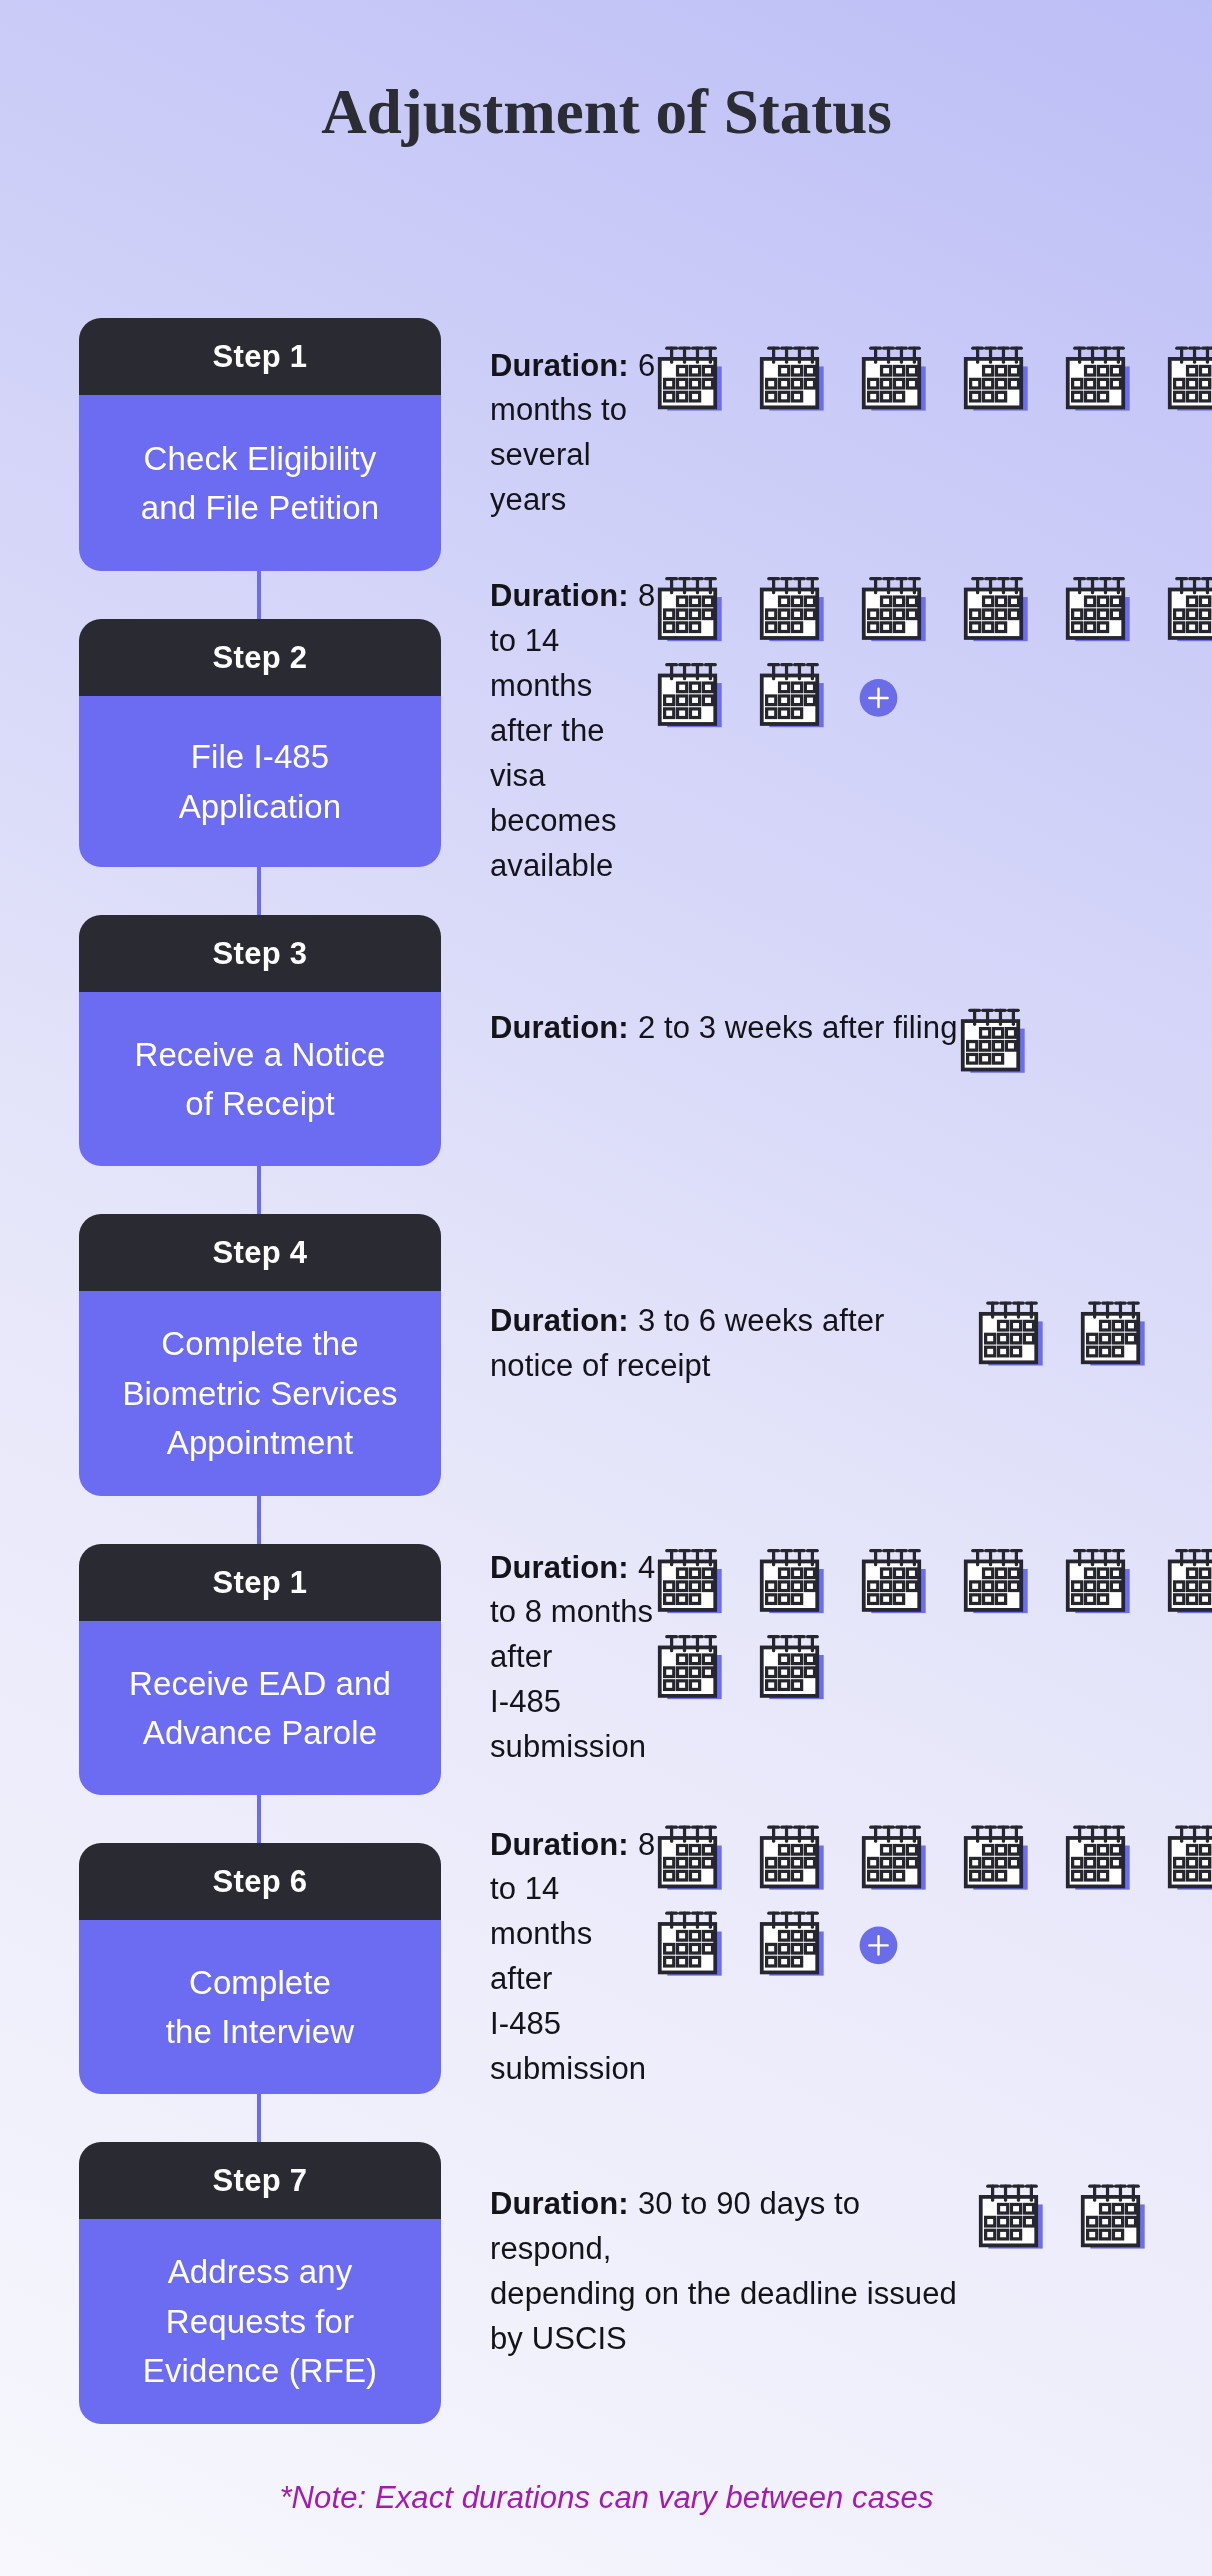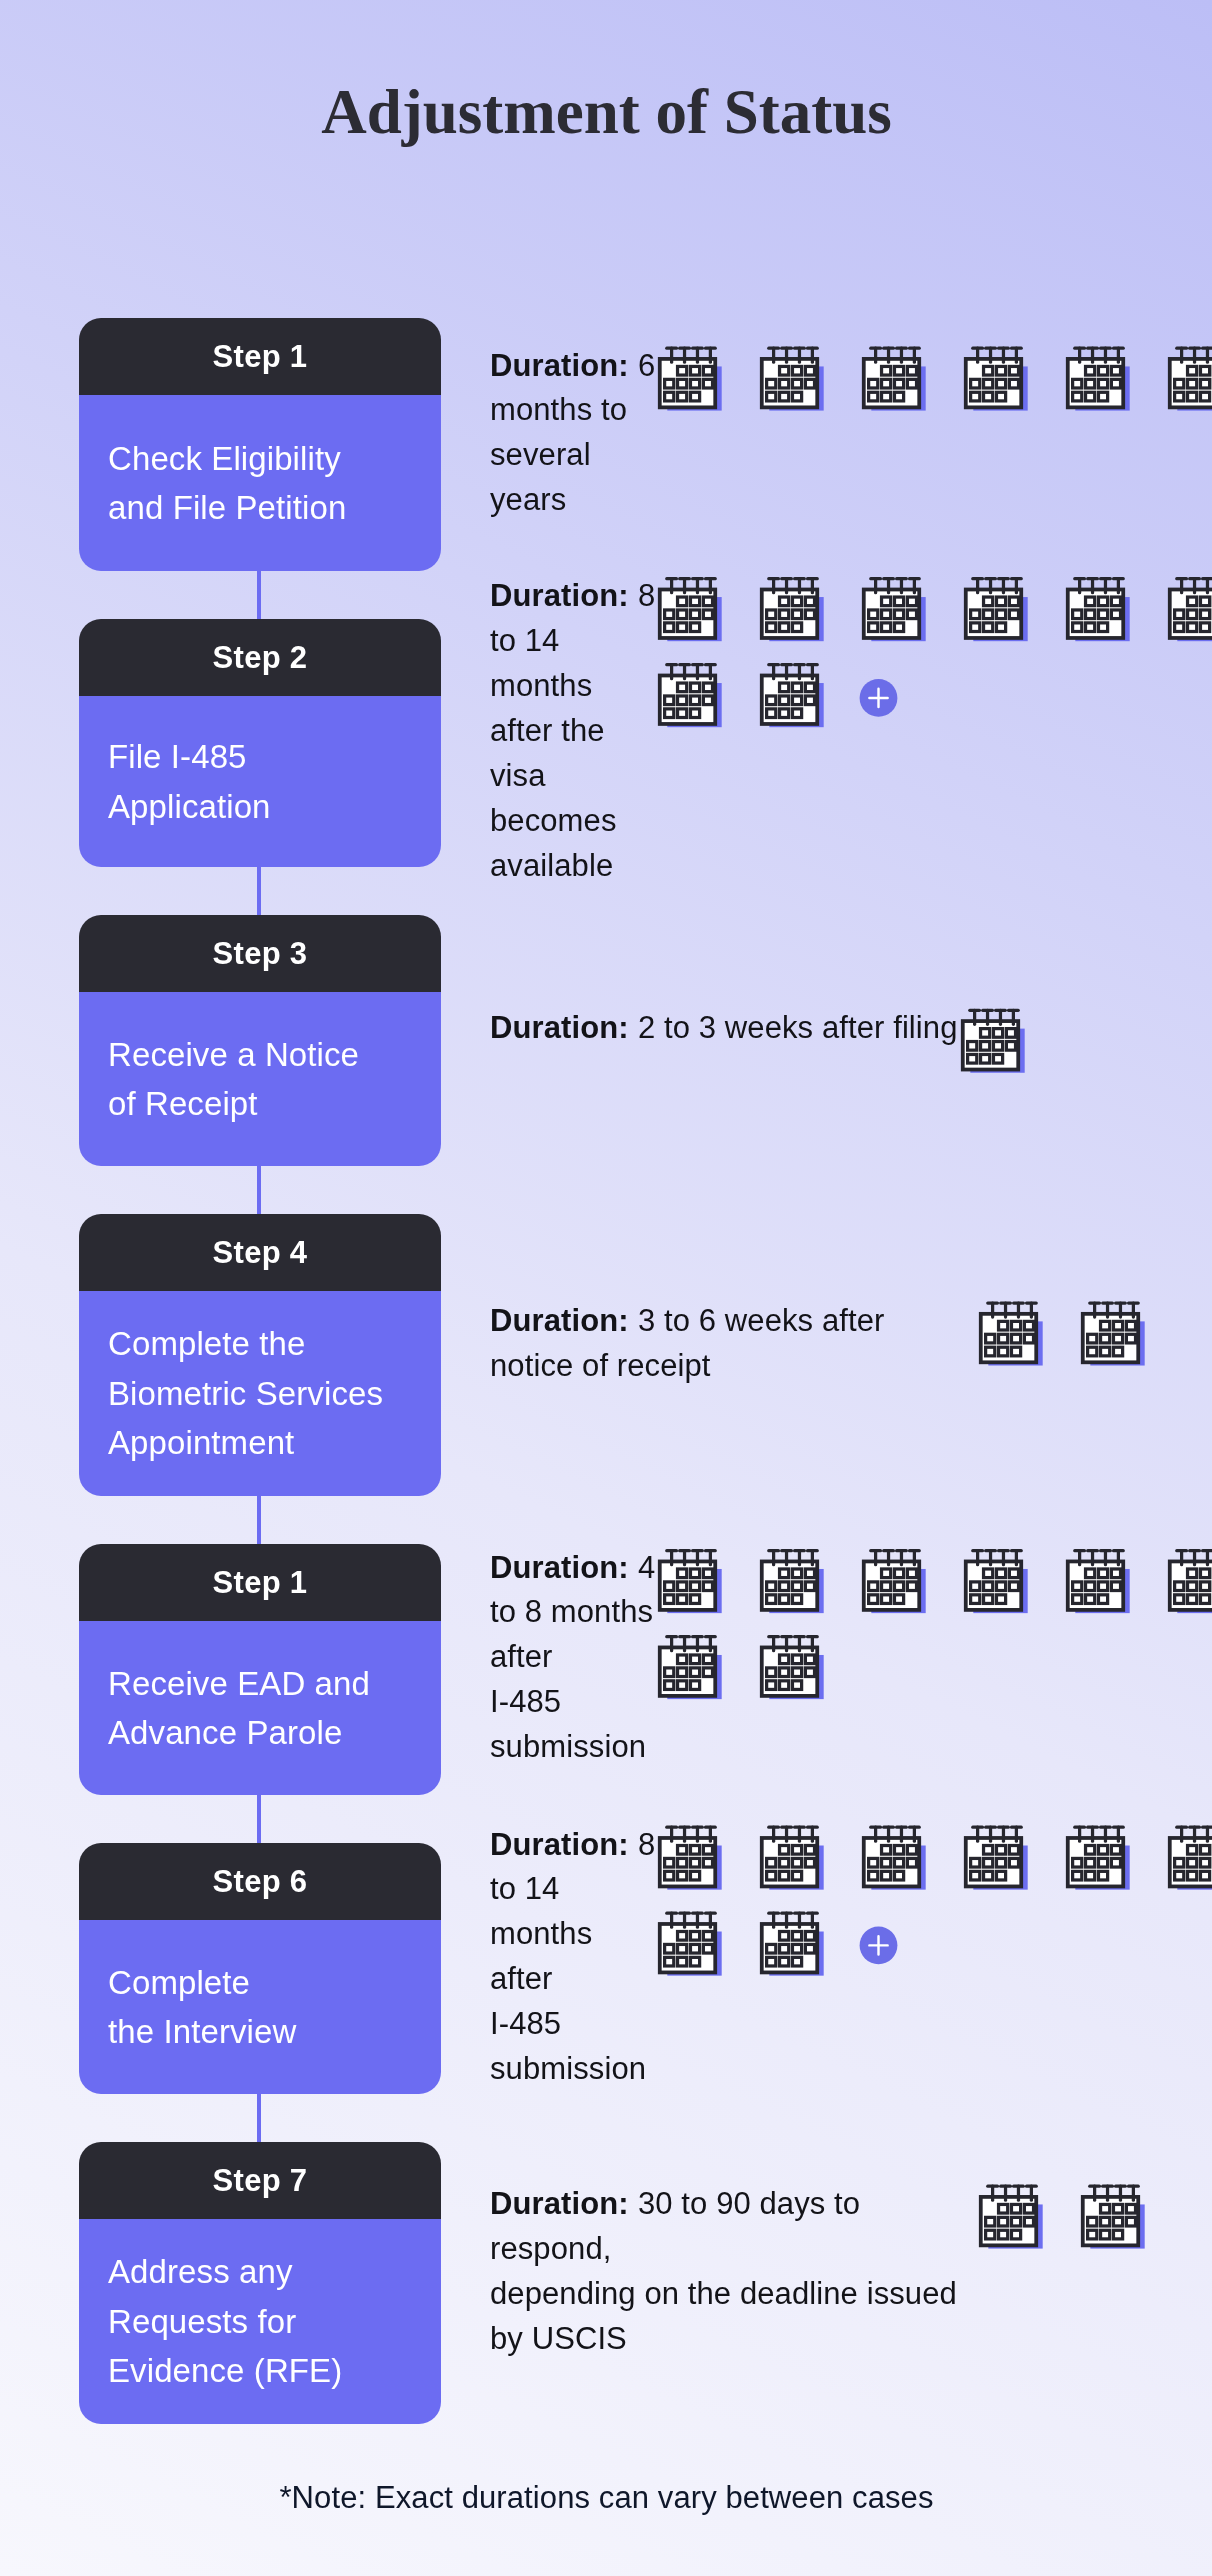--- a/index.html
+++ b/index.html
@@ -32,23 +32,23 @@
     width: 362px; border-radius: 22px; overflow: hidden;
     display: flex; flex-direction: column; position: relative; z-index: 2;
   }
   .card-head {
     background: #2a2a32; height: 77px; flex: 0 0 77px;
     display: flex; align-items: center; justify-content: center;
     color: #ffffff; font-size: 31px; font-weight: 700; letter-spacing: 0.3px;
   }
   .card-body {
     background: #6c6cf2; min-height: var(--bh, 176px);
-    display: flex; flex-direction: column; align-items: flex-start; justify-content: center;
+    display: flex; flex-direction: column; align-items: center; justify-content: center;
     color: #ffffff; font-size: 33px; line-height: 1.5; text-align: center;
-    padding: 5px 29px; box-sizing: border-box; letter-spacing: 0.1px;
+    padding: 5px 18px; box-sizing: border-box; letter-spacing: 0.1px;
   }
   .tl { display: block; }
   .right {
     position: absolute; left: 411px; right: 0; top: 50%;
     transform: translateY(-50%);
     display: flex; flex-direction: row; align-items: flex-start;
   }
   .duration {
     margin: 0 0 22.6px 0; font-size: 31px; line-height: 1.45;
     color: #131318; letter-spacing: 0.1px;
@@ -61,21 +61,21 @@
   .cal-shadow { fill: #6c6ef0; }
   .cal-body { fill: #ffffff; stroke: #26262e; stroke-width: 7; }
   .cal-pins line { stroke: #26262e; stroke-width: 6; stroke-linecap: round; }
   .cal-squares rect { fill: #ffffff; stroke: #26262e; stroke-width: 6; }
   .plus { width: 39px; height: 39px; margin-top: 3.8px; flex: 0 0 39px; }
   .plus circle { fill: #6b6de8; }
   .plus path { stroke: #ffffff; stroke-width: 4; fill: none; stroke-linecap: round; }
   .footnote {
     position: absolute; top: 2480px; left: 0; width: 100%;
     margin: 0; text-align: center;
-    font-size: 31px; color: #0f172a; letter-spacing: 0.1px;
+    font-size: 31px; font-style: italic; color: #a21caf; letter-spacing: 0.1px;
   }
 </style>
 </head>
 <body>
 
 <div class="canvas">
   <div class="connector"></div>
 
   <h1 class="title">
     <span class="title-line">Adjustment of Status</span>

